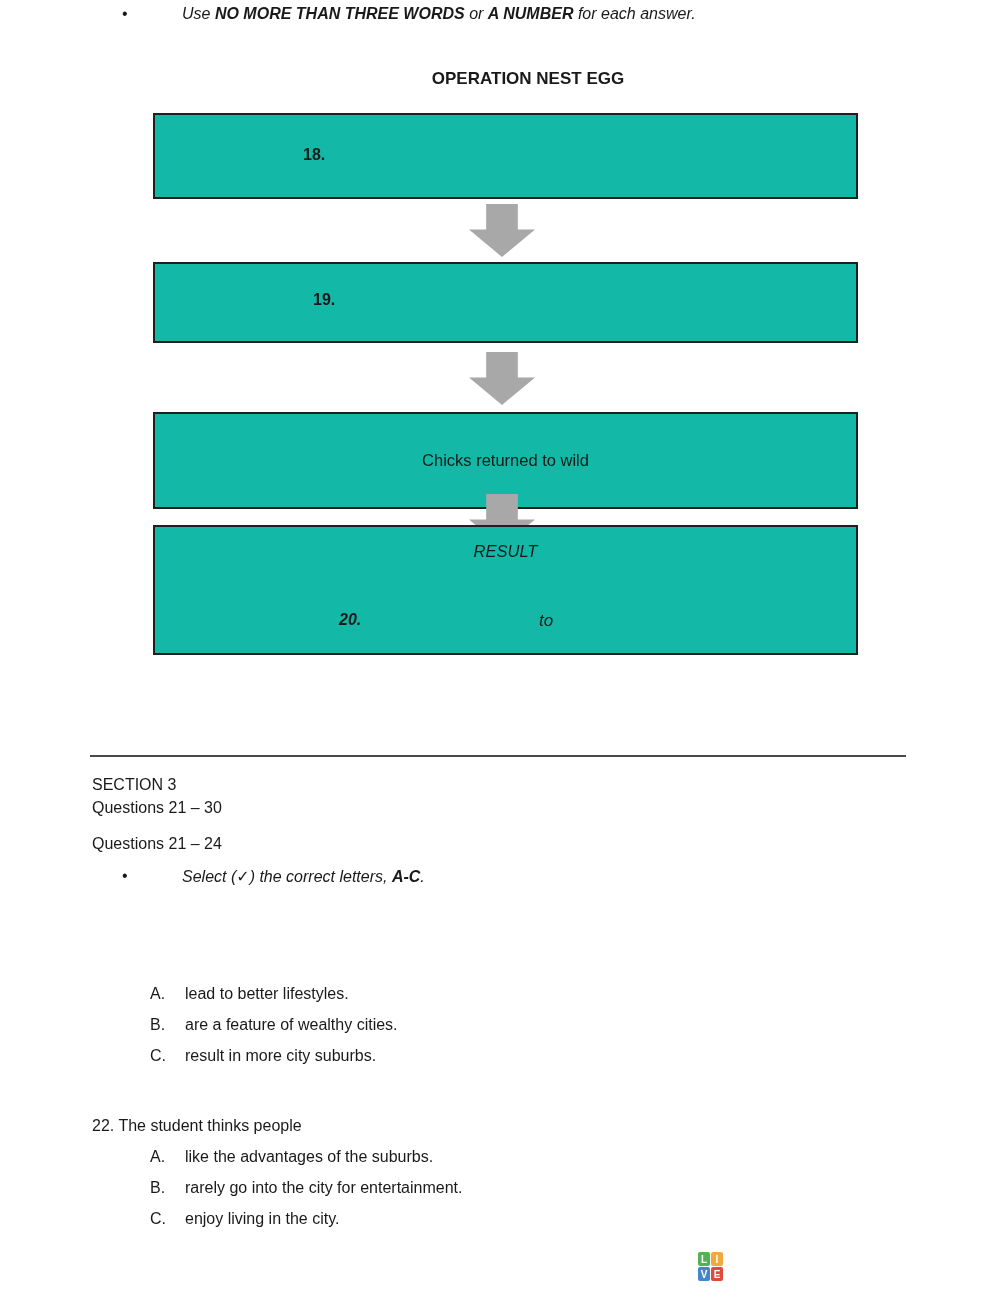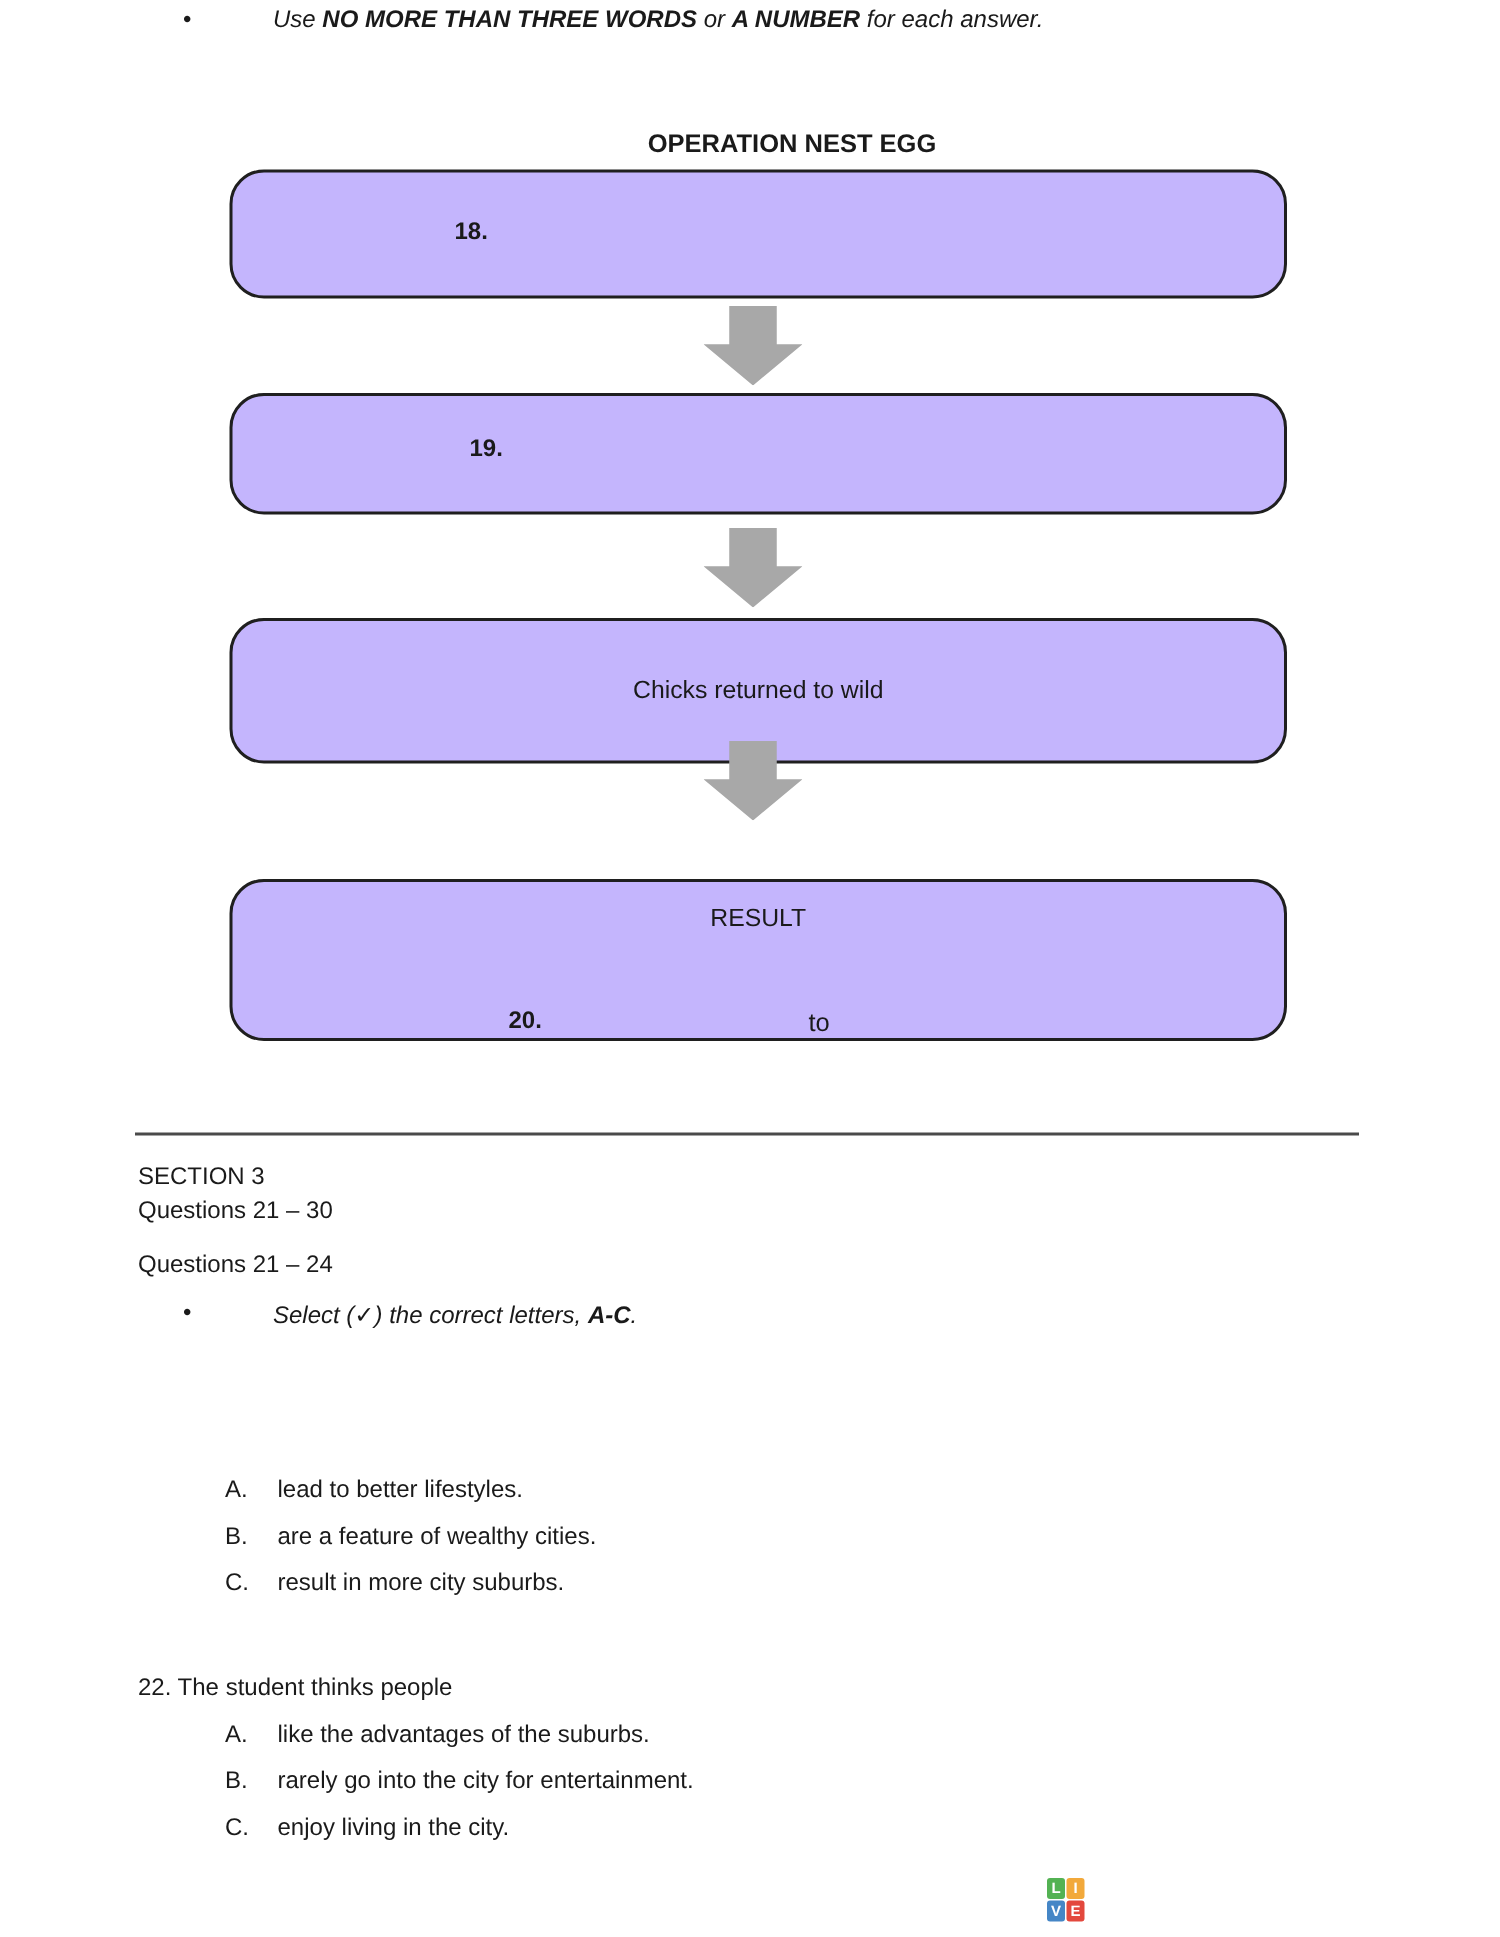--- a/index.html
+++ b/index.html
@@ -10,29 +10,29 @@
     color:#1a1a1a;
   }
 
   
   .top-instruction { position:absolute; left:122px; top:5px; display:flex; font-size:16px; }
   .bullet { width:30px; font-style:normal; }
   .instr-text { font-style:italic;margin-left:30px; }
   .bold-seg { font-weight:bold; }
 
   
-  .fc-title { position:absolute; top:86px; left:0; width:1000px; padding-left:56px;
+  .fc-title { position:absolute; top:69px; left:0; width:1000px; padding-left:56px;
               text-align:center; font-weight:bold; font-size:17px; }
-  .fc-box { position:absolute; left:153px; width:705px; background:#c4b5fd;
-            border:2px solid #1f1f1f; border-radius:23px; }
+  .fc-box { position:absolute; left:153px; width:705px; background:#14b8a6;
+            border:2px solid #1f1f1f; border-radius:0; }
   .box-18 { top:113px; height:86px; }
   .box-19 { top:262px; height:81px; }
   .box-chicks { top:412px; height:97px; display:flex; align-items:center; justify-content:center;
                 font-size:16.5px; }
-  .box-result { top:586px; height:108px; }
+  .box-result { top:525px; height:130px;font-style:italic; }
   .box-label { position:absolute; font-weight:bold; font-size:16px; }
   .lbl-18 { left:148px; top:31px; }
   .lbl-19 { left:158px; top:27px; }
   .answer-blank { position:absolute; height:26px; }
   .blank-18 { left:200px; top:27px; width:430px; }
   .blank-19 { left:210px; top:23px; width:420px; }
   .blank-20 { left:225px; top:80px; width:150px; }
   .blank-to { left:425px; top:80px; width:150px; }
   .result-line1 { position:absolute; top:15px; width:100%; text-align:center; font-size:16.5px; }
   .result-line2 { position:absolute; top:44px; width:100%; text-align:center; font-size:16.5px; }

